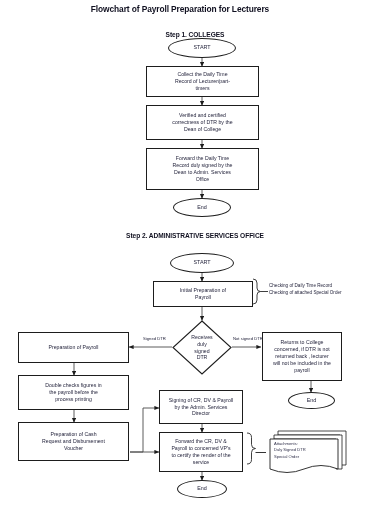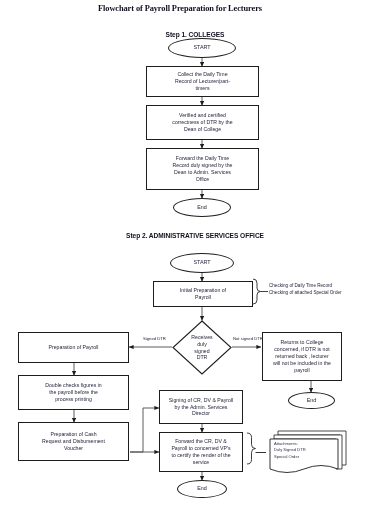--- a/index.html
+++ b/index.html
@@ -24,21 +24,20 @@
   }
   .doc-title {
     position: absolute;
     left: 0; top: 4px;
     width: 360px;
     text-align: center;
     font-size: 8.4px;
     font-weight: bold;
     letter-spacing: -0.1px;
     color: #101020;
-    font-family: Liberation Serif, serif;
   }
   .step-head {
     position: absolute;
     font-size: 6.6px;
     font-weight: bold;
     color: #101020;
     letter-spacing: -0.05px;
     white-space: nowrap;
   }
   #step1-head { left: 0; top: 31px; width: 390px; text-align: center; }

